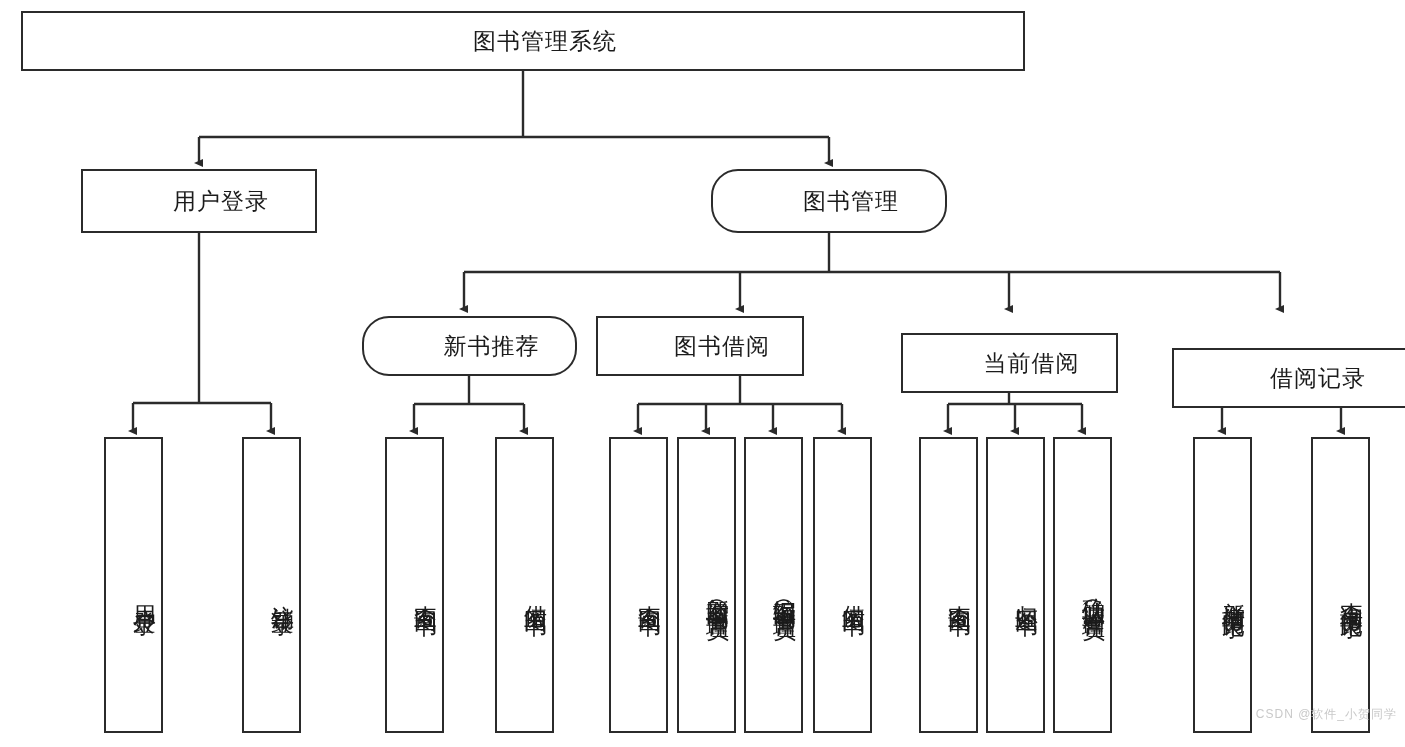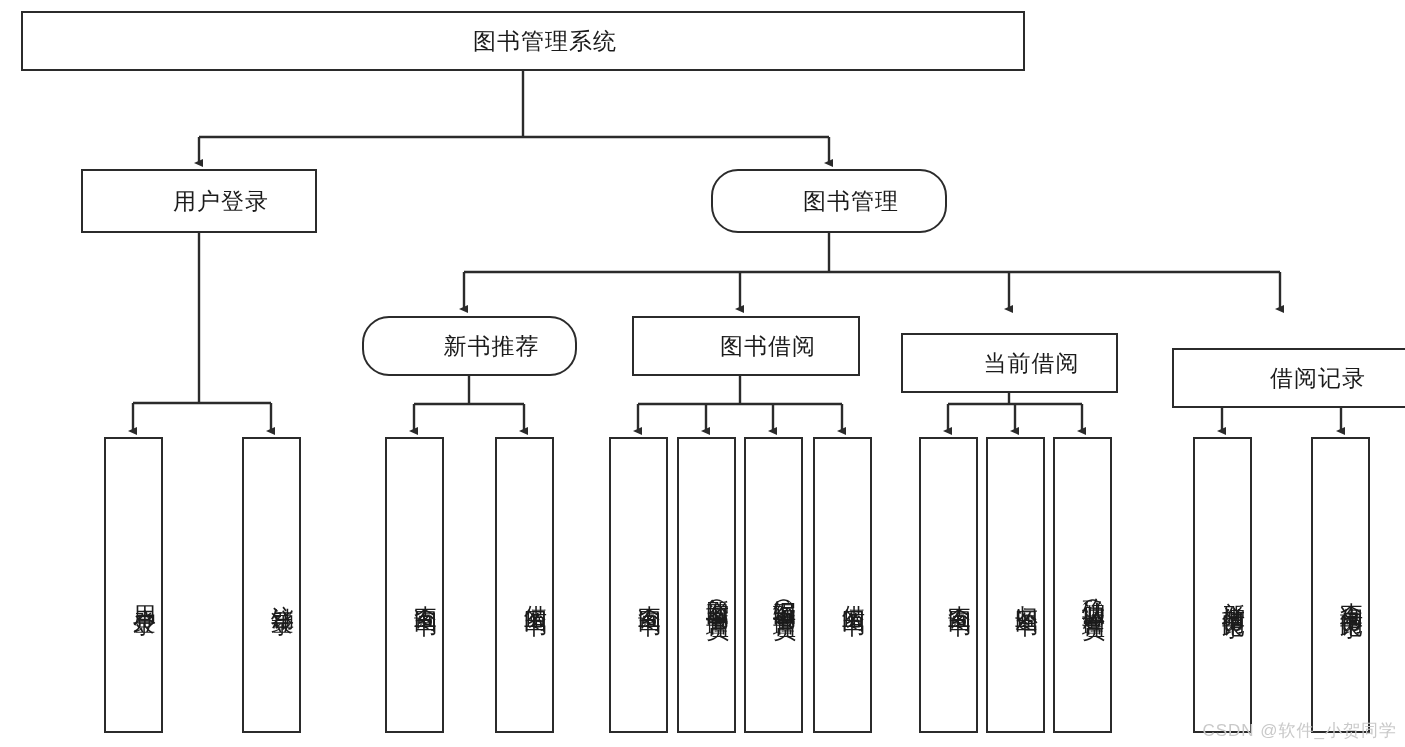--- a/index.html
+++ b/index.html
@@ -16,22 +16,22 @@
     color:#1b1b1b;
   }
   .node.horiz{font-size:23px;letter-spacing:1px;padding-left:44px;}
   .node.vert{
     font-size:23px;letter-spacing:3px;
     writing-mode:vertical-rl;text-orientation:upright;
     padding-top:16px;align-items:flex-start;justify-content:center;
   }
   .node .lbl{display:block;white-space:pre;}
   .watermark{
-    position:absolute;right:8px;bottom:5px;
-    font-size:17px;color:#c9c9c9;letter-spacing:1px;
+    position:absolute;right:8px;bottom:24px;
+    font-size:12px;color:#c9c9c9;letter-spacing:1px;
     pointer-events:none;user-select:none;margin-top:34px;
   }
 </style>
 </head>
 <body>
 
 <div id="canvas">
 
   <svg class="wires" viewBox="0 0 1405 747" xmlns="http://www.w3.org/2000/svg">
     <defs>
@@ -90,21 +90,21 @@
   <div class="node horiz" style="left:81px;top:169px;width:236px;height:64px;">
     <span class="lbl">用户登录</span>
   </div>
   <div class="node horiz" style="left:711px;top:169px;width:236px;height:64px;border-radius:27px;">
     <span class="lbl">图书管理</span>
   </div>
 
   <div class="node horiz" style="left:362px;top:316px;width:215px;height:60px;border-radius:27px;">
     <span class="lbl">新书推荐</span>
   </div>
-  <div class="node horiz" style="left:632px;top:316px;width:228px;height:60px;">
+  <div class="node horiz" style="left:596px;top:316px;width:208px;height:60px;">
     <span class="lbl">图书借阅</span>
   </div>
   <div class="node horiz" style="left:901px;top:316px;width:217px;height:60px;margin-top:17px;">
     <span class="lbl">当前借阅</span>
   </div>
   <div class="node horiz" style="left:1172px;top:316px;width:248px;height:60px;margin-top:32px;">
     <span class="lbl">借阅记录</span>
   </div>
 
   <div class="node vert" style="left:104px;top:437px;width:59px;height:296px;">

